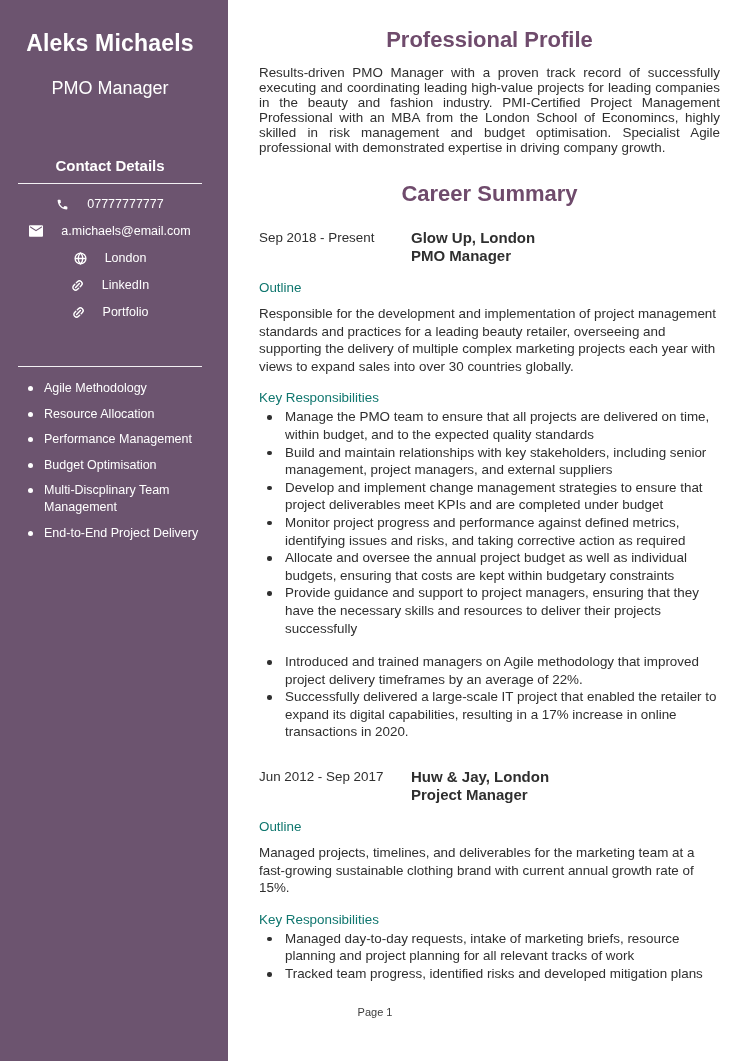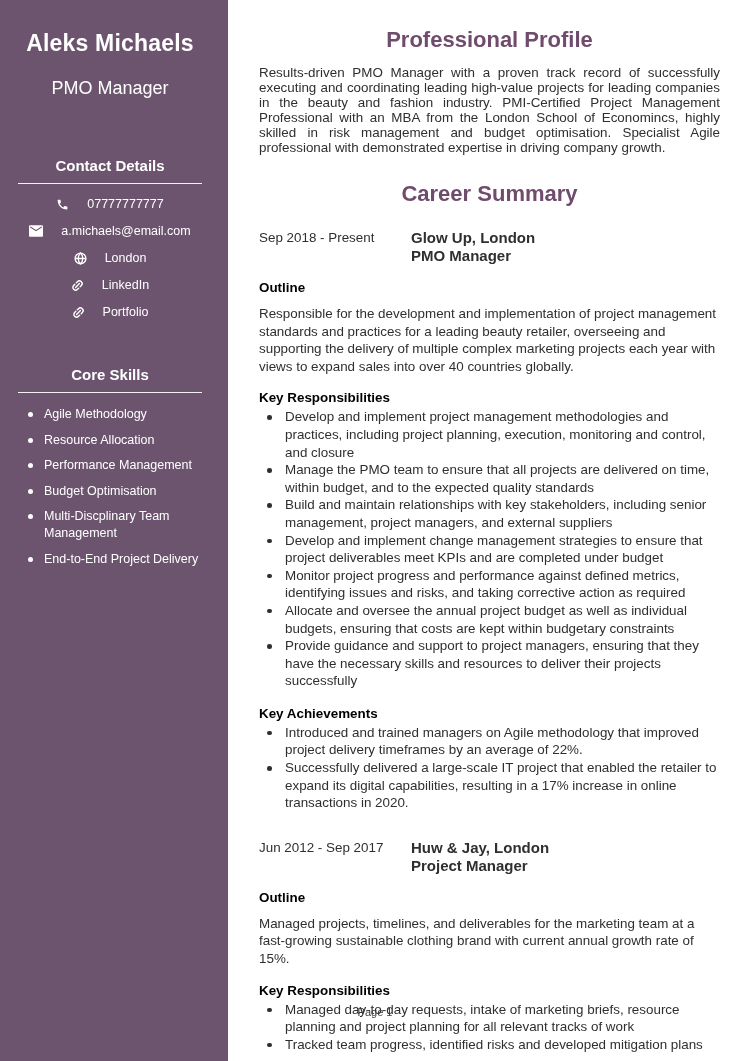--- a/index.html
+++ b/index.html
@@ -46,21 +46,21 @@
   }
   .profile-text {
     font-size:13.4px; line-height:15px; text-align:justify; margin:12px 0 0 0;
   }
   .career-title { margin-top:26px; }
   .job { margin-top:22px; }
   .job-2 { margin-top:27px; }
   .job-header { display:flex; }
   .job-dates { width:152px; flex:0 0 152px; font-size:13.4px; font-weight:400; line-height:18px; }
   .job-org { font-size:15px; font-weight:700; line-height:18px; }
-  .sub-title { font-size:13.4px; font-weight:700; margin-top:15px; color:#000000; }
+  .sub-title { font-size:13.4px; font-weight:400; margin-top:15px; color:#0f766e; }
   .outline-text { font-size:13.4px; line-height:17.6px; margin:10px 0 0 0; }
   .bullets { list-style:none; margin:3px 0 0 0; padding:0; }
   .bullets li {
     position:relative; padding-left:26px; font-size:13.4px; line-height:17.6px;
   }
   .bullets li::before {
     content:""; position:absolute; left:8px; top:7px; width:4.5px; height:4.5px;
     border-radius:50%; background:#2f2f2f;
   }
   .ach-block { margin-top:16px; }
@@ -130,21 +130,20 @@
                 <path d="M14 7h3a5 5 0 0 1 0 10h-3"></path>
               </svg>
           </span>
           <span>Portfolio</span>
         </div>
 
       </div>
     </section>
 
     <section class="side-section skills-section">
-      <div class="side-title">Core Skills</div>
       <hr class="side-rule">
       <ul class="skills-list">
         <li>Agile Methodology</li>
         <li>Resource Allocation</li>
         <li>Performance Management</li>
         <li>Budget Optimisation</li>
         <li>Multi-Discplinary Team Management</li>
         <li>End-to-End Project Delivery</li>
       </ul>
     </section>
@@ -159,35 +158,33 @@
 
     <section class="job">
       <div class="job-header">
         <div class="job-dates">Sep 2018 - Present</div>
         <div class="job-org">
           <div>Glow Up, London</div>
           <div>PMO Manager</div>
         </div>
       </div>
       <div class="sub-title">Outline</div>
-      <p class="outline-text">Responsible for the development and implementation of project management standards and practices for a leading beauty retailer, overseeing and supporting the delivery of multiple complex marketing projects each year with views to expand sales into over 40 countries globally.</p>
+      <p class="outline-text">Responsible for the development and implementation of project management standards and practices for a leading beauty retailer, overseeing and supporting the delivery of multiple complex marketing projects each year with views to expand sales into over 30 countries globally.</p>
 
       <div class="sub-title">Key Responsibilities</div>
       <ul class="bullets">
-        <li>Develop and implement project management methodologies and practices, including project planning, execution, monitoring and control, and closure</li>
         <li>Manage the PMO team to ensure that all projects are delivered on time, within budget, and to the expected quality standards</li>
         <li>Build and maintain relationships with key stakeholders, including senior management, project managers, and external suppliers</li>
         <li>Develop and implement change management strategies to ensure that project deliverables meet KPIs and are completed under budget</li>
         <li>Monitor project progress and performance against defined metrics, identifying issues and risks, and taking corrective action as required</li>
         <li>Allocate and oversee the annual project budget as well as individual budgets, ensuring that costs are kept within budgetary constraints</li>
         <li>Provide guidance and support to project managers, ensuring that they have the necessary skills and resources to deliver their projects successfully</li>
       </ul>
 
       <div class="ach-block">
-        <div class="sub-title" style="margin-top:0">Key Achievements</div>
         <ul class="bullets">
           <li>Introduced and trained managers on Agile methodology that improved project delivery timeframes by an average of 22%.</li>
           <li>Successfully delivered a large-scale IT project that enabled the retailer to expand its digital capabilities, resulting in a 17% increase in online transactions in 2020.</li>
         </ul>
       </div>
     </section>
 
     <section class="job job-2">
       <div class="job-header">
         <div class="job-dates">Jun 2012 - Sep 2017</div>

